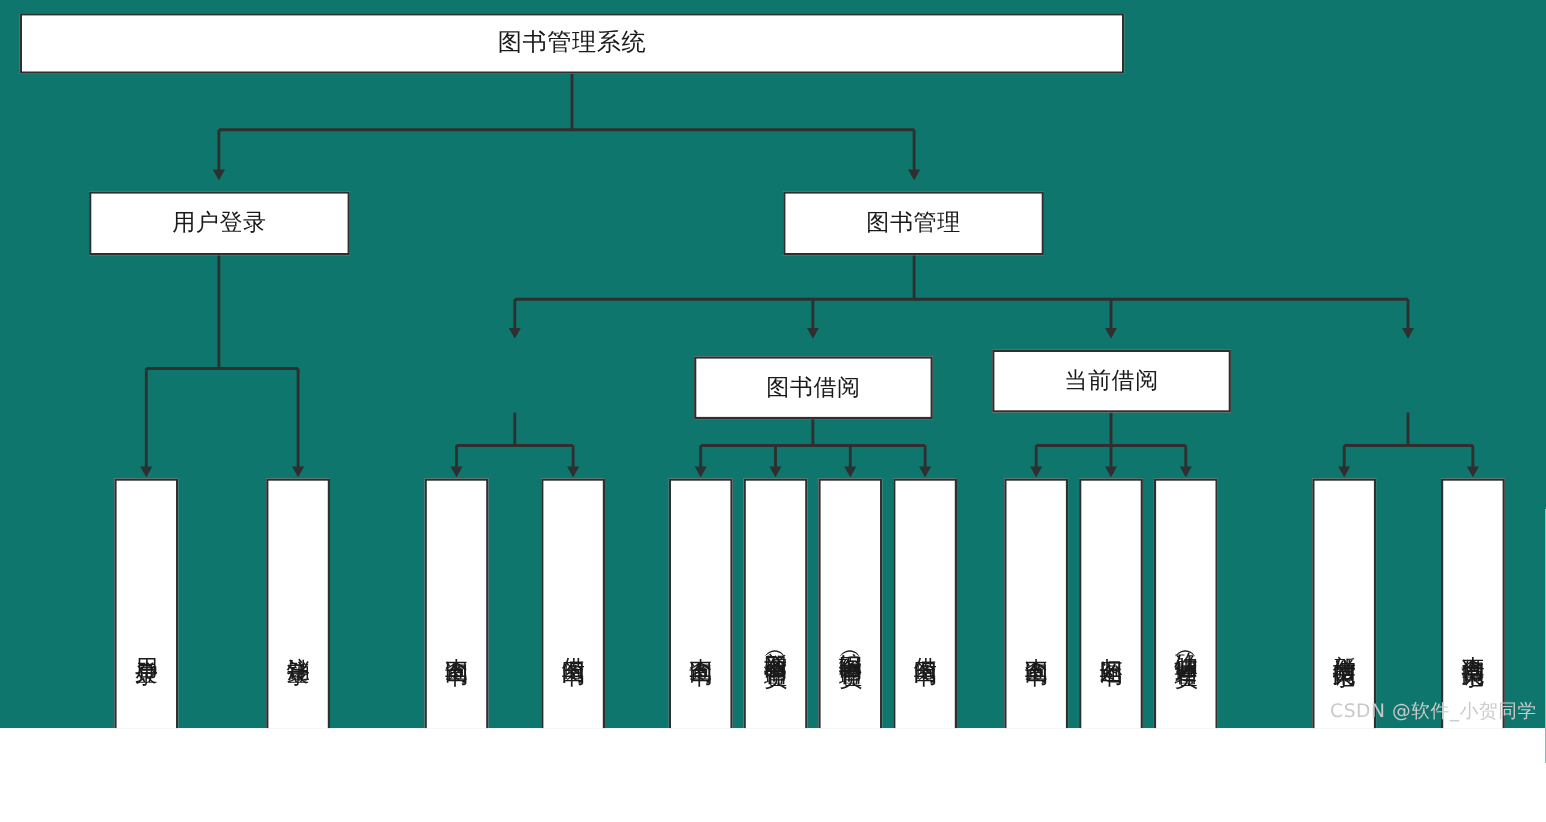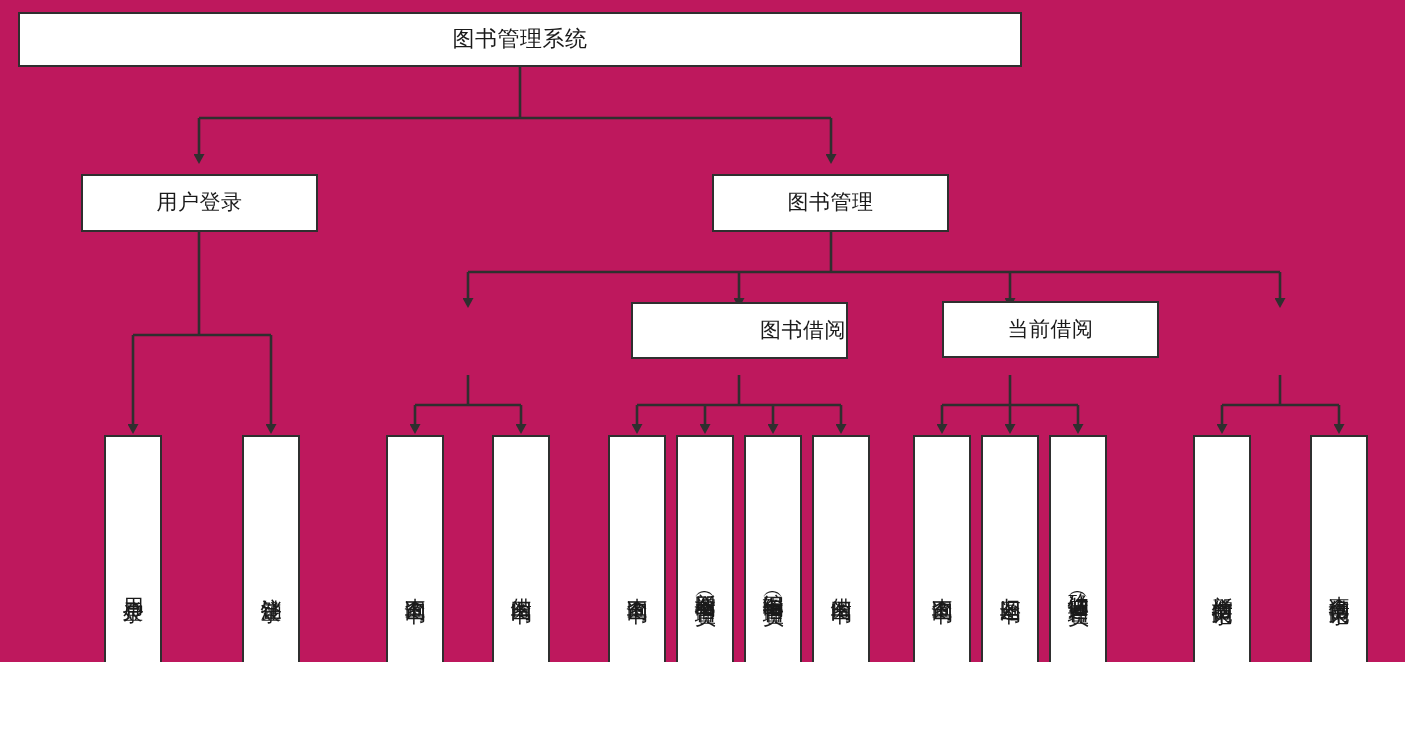--- a/index.html
+++ b/index.html
@@ -7,21 +7,21 @@
     padding: 0;
     background: #ffffff;
   }
   body {
     font-family: "DejaVu Sans", "Liberation Sans", sans-serif;
   }
   #canvas {
     position: relative;
     width: 1405px;
     height: 662px;
-    background: #be185d;
+    background: #0f766e;
     overflow: hidden;
   }
   #wires {
     position: absolute;
     left: 0;
     top: 0;
     width: 1405px;
     height: 747px;
     pointer-events: none;
   }
@@ -127,24 +127,24 @@
     <span>图书管理系统</span>
   </div>
 
   <div class="node horiz" style="left:81px; top:174px; width:237px; height:58px;">
     <span>用户登录</span>
   </div>
   <div class="node horiz" style="left:712px; top:174px; width:237px; height:58px;">
     <span>图书管理</span>
   </div>
 
-  <div class="node horiz" style="left:631px; top:302px; width:217px; height:57px;justify-content:flex-end;">
+  <div class="node horiz" style="left:631px; top:324px; width:217px; height:57px;">
     <span>图书借阅</span>
   </div>
-  <div class="node horiz" style="left:902px; top:301px; width:217px; height:57px;margin-left:40px;">
+  <div class="node horiz" style="left:902px; top:318px; width:217px; height:57px;">
     <span>当前借阅</span>
   </div>
 
   <div class="node leaf" style="left:104px; top:435px; width:58px; height:300px;">
     <span class="vtext">用户登录</span>
   </div>
   <div class="node leaf" style="left:242px; top:435px; width:58px; height:300px;">
     <span class="vtext">注销登录</span>
   </div>
 
@@ -178,14 +178,15 @@
     <span class="vtext">确认归还（管理员）</span>
   </div>
 
   <div class="node leaf" style="left:1193px; top:435px; width:58px; height:300px;">
     <span class="vtext">新增借阅记录</span>
   </div>
   <div class="node leaf" style="left:1310px; top:435px; width:58px; height:300px;">
     <span class="vtext">查询借阅记录</span>
   </div>
 
+  <div class="watermark">CSDN @软件_小贺同学</div>
 
 </div>
 
 </body></html>

